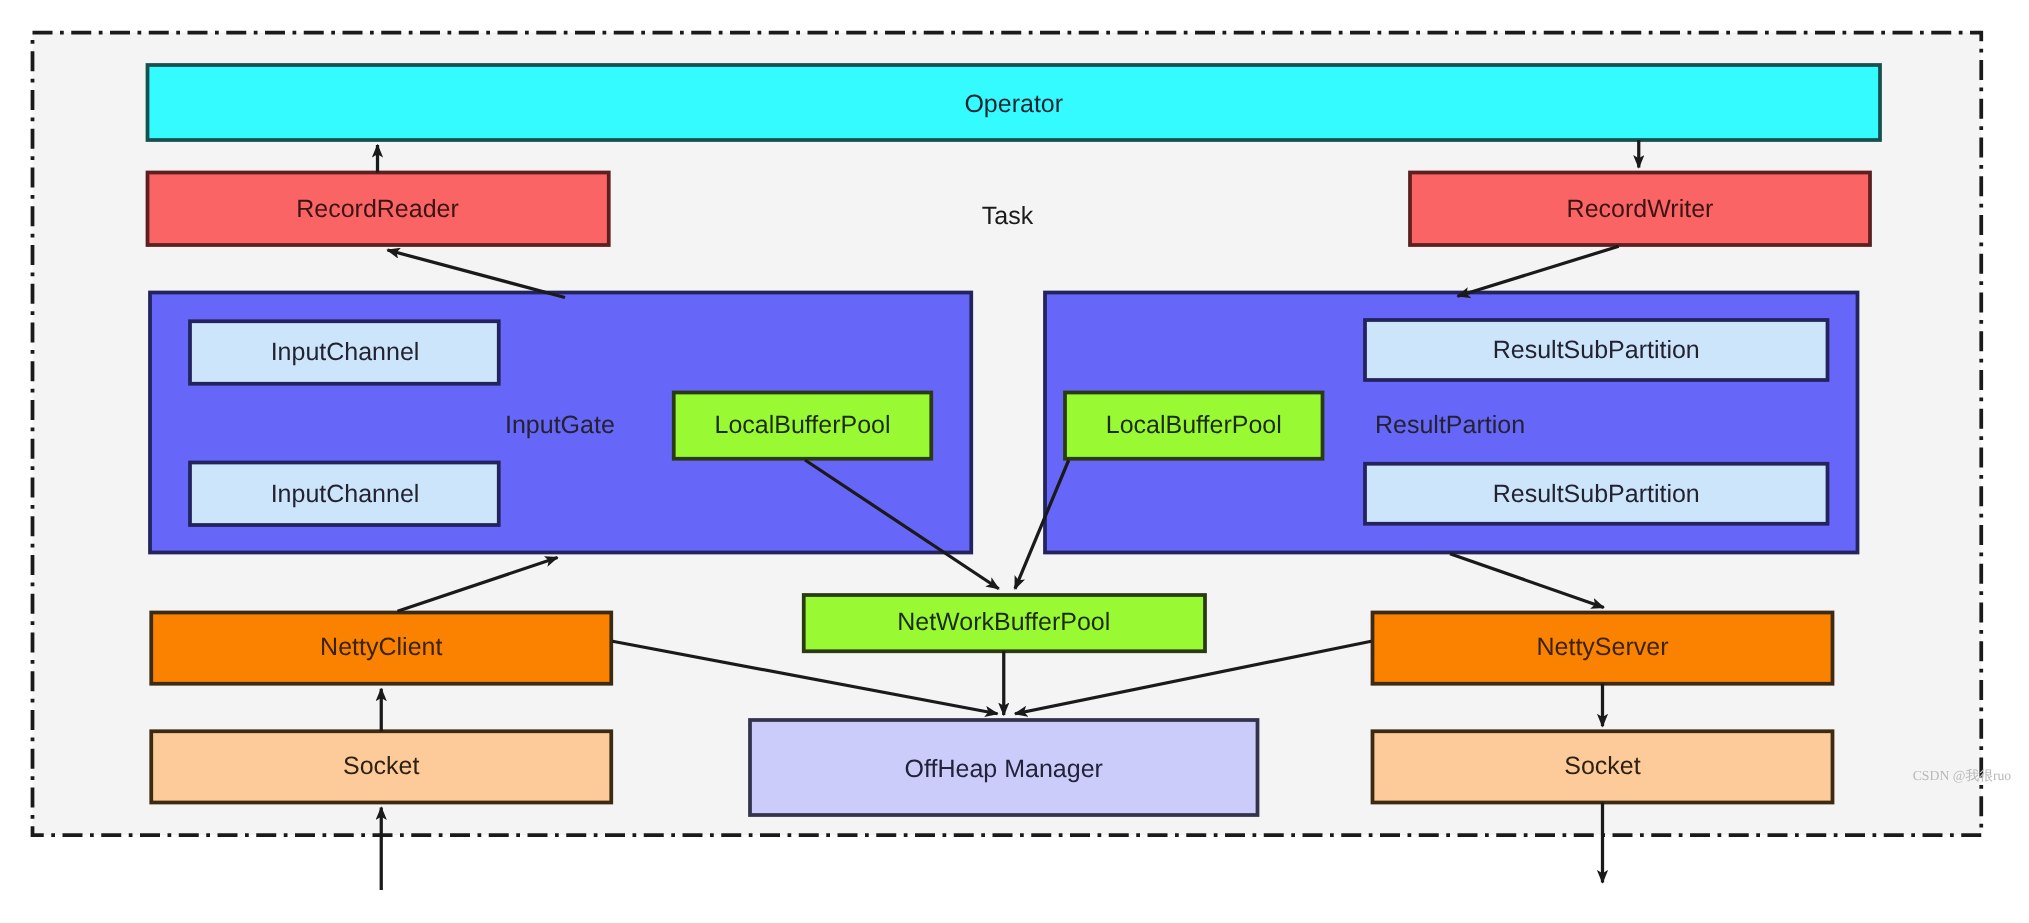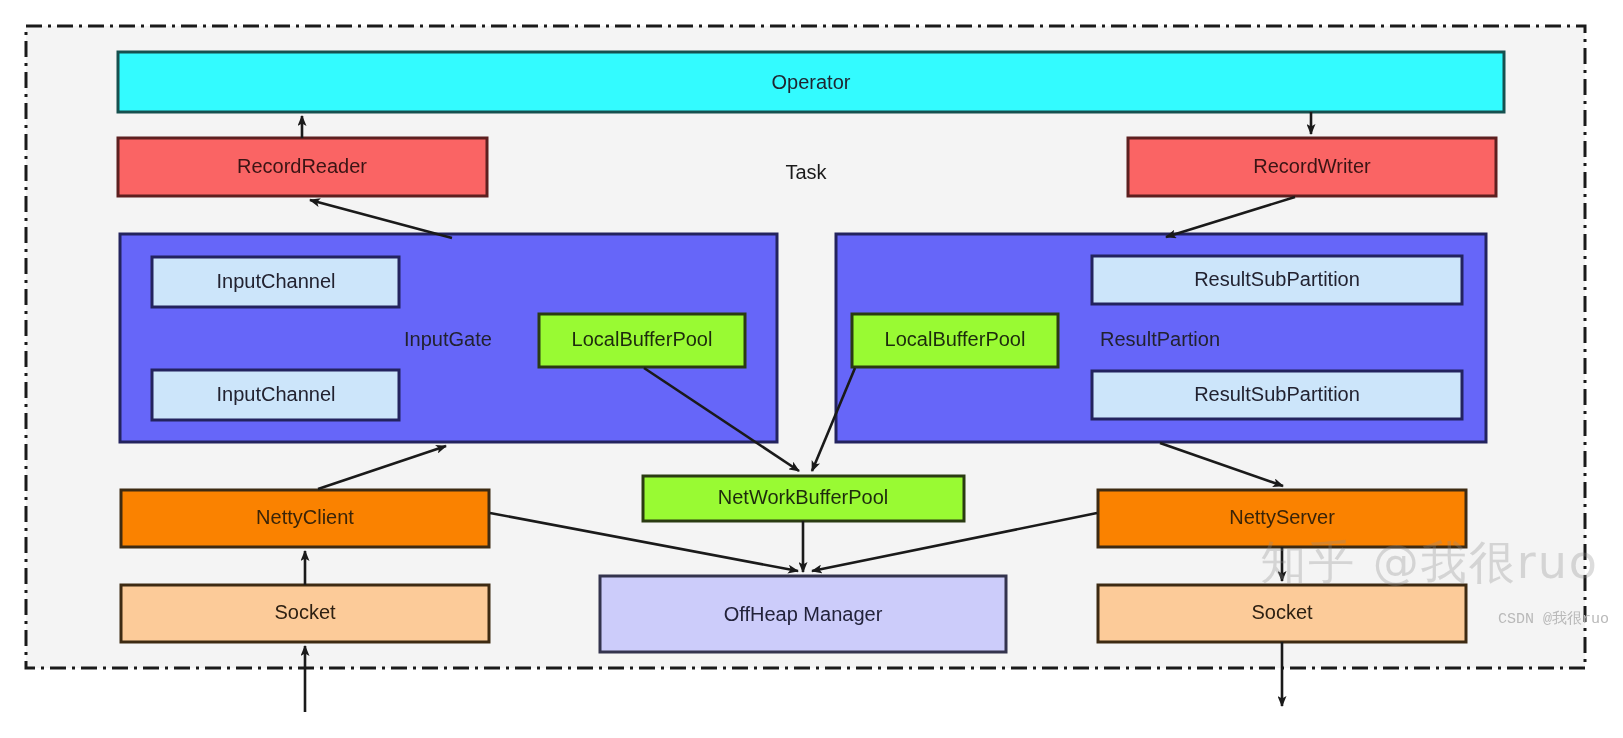--- a/index.html
+++ b/index.html
@@ -54,22 +54,22 @@
     color: rgba(140,140,140,0.30);
     letter-spacing: 2px;
     white-space: nowrap;
     pointer-events: none;
     user-select: none;
   }
   .wm-small {
     position: absolute;
     right: 14px;
     bottom: 8px;
-    font-family: Liberation Mono, monospace;
-    font-size: 15px;
+    font-family: Liberation Serif, serif;
+    font-size: 11px;
     color: #b9b9b9;
     white-space: nowrap;
     user-select: none;
     margin-left: 28px;
   }
 </style>
 </head>
 <body>
 
 <div id="stage">
@@ -165,16 +165,15 @@
 
       <line x1="1282" y1="547" x2="1282" y2="581" marker-end="url(#arrowhead)"></line>
 
       <line x1="305" y1="712" x2="305" y2="646" marker-end="url(#arrowhead)"></line>
 
       <line x1="1282" y1="642" x2="1282" y2="706" marker-end="url(#arrowhead)"></line>
 
     </g>
   </svg>
 
-  <div class="wm-big">知乎 @我很ruo</div>
   <div class="wm-small">CSDN @我很ruo</div>
 
 </div>
 
 </body></html>

